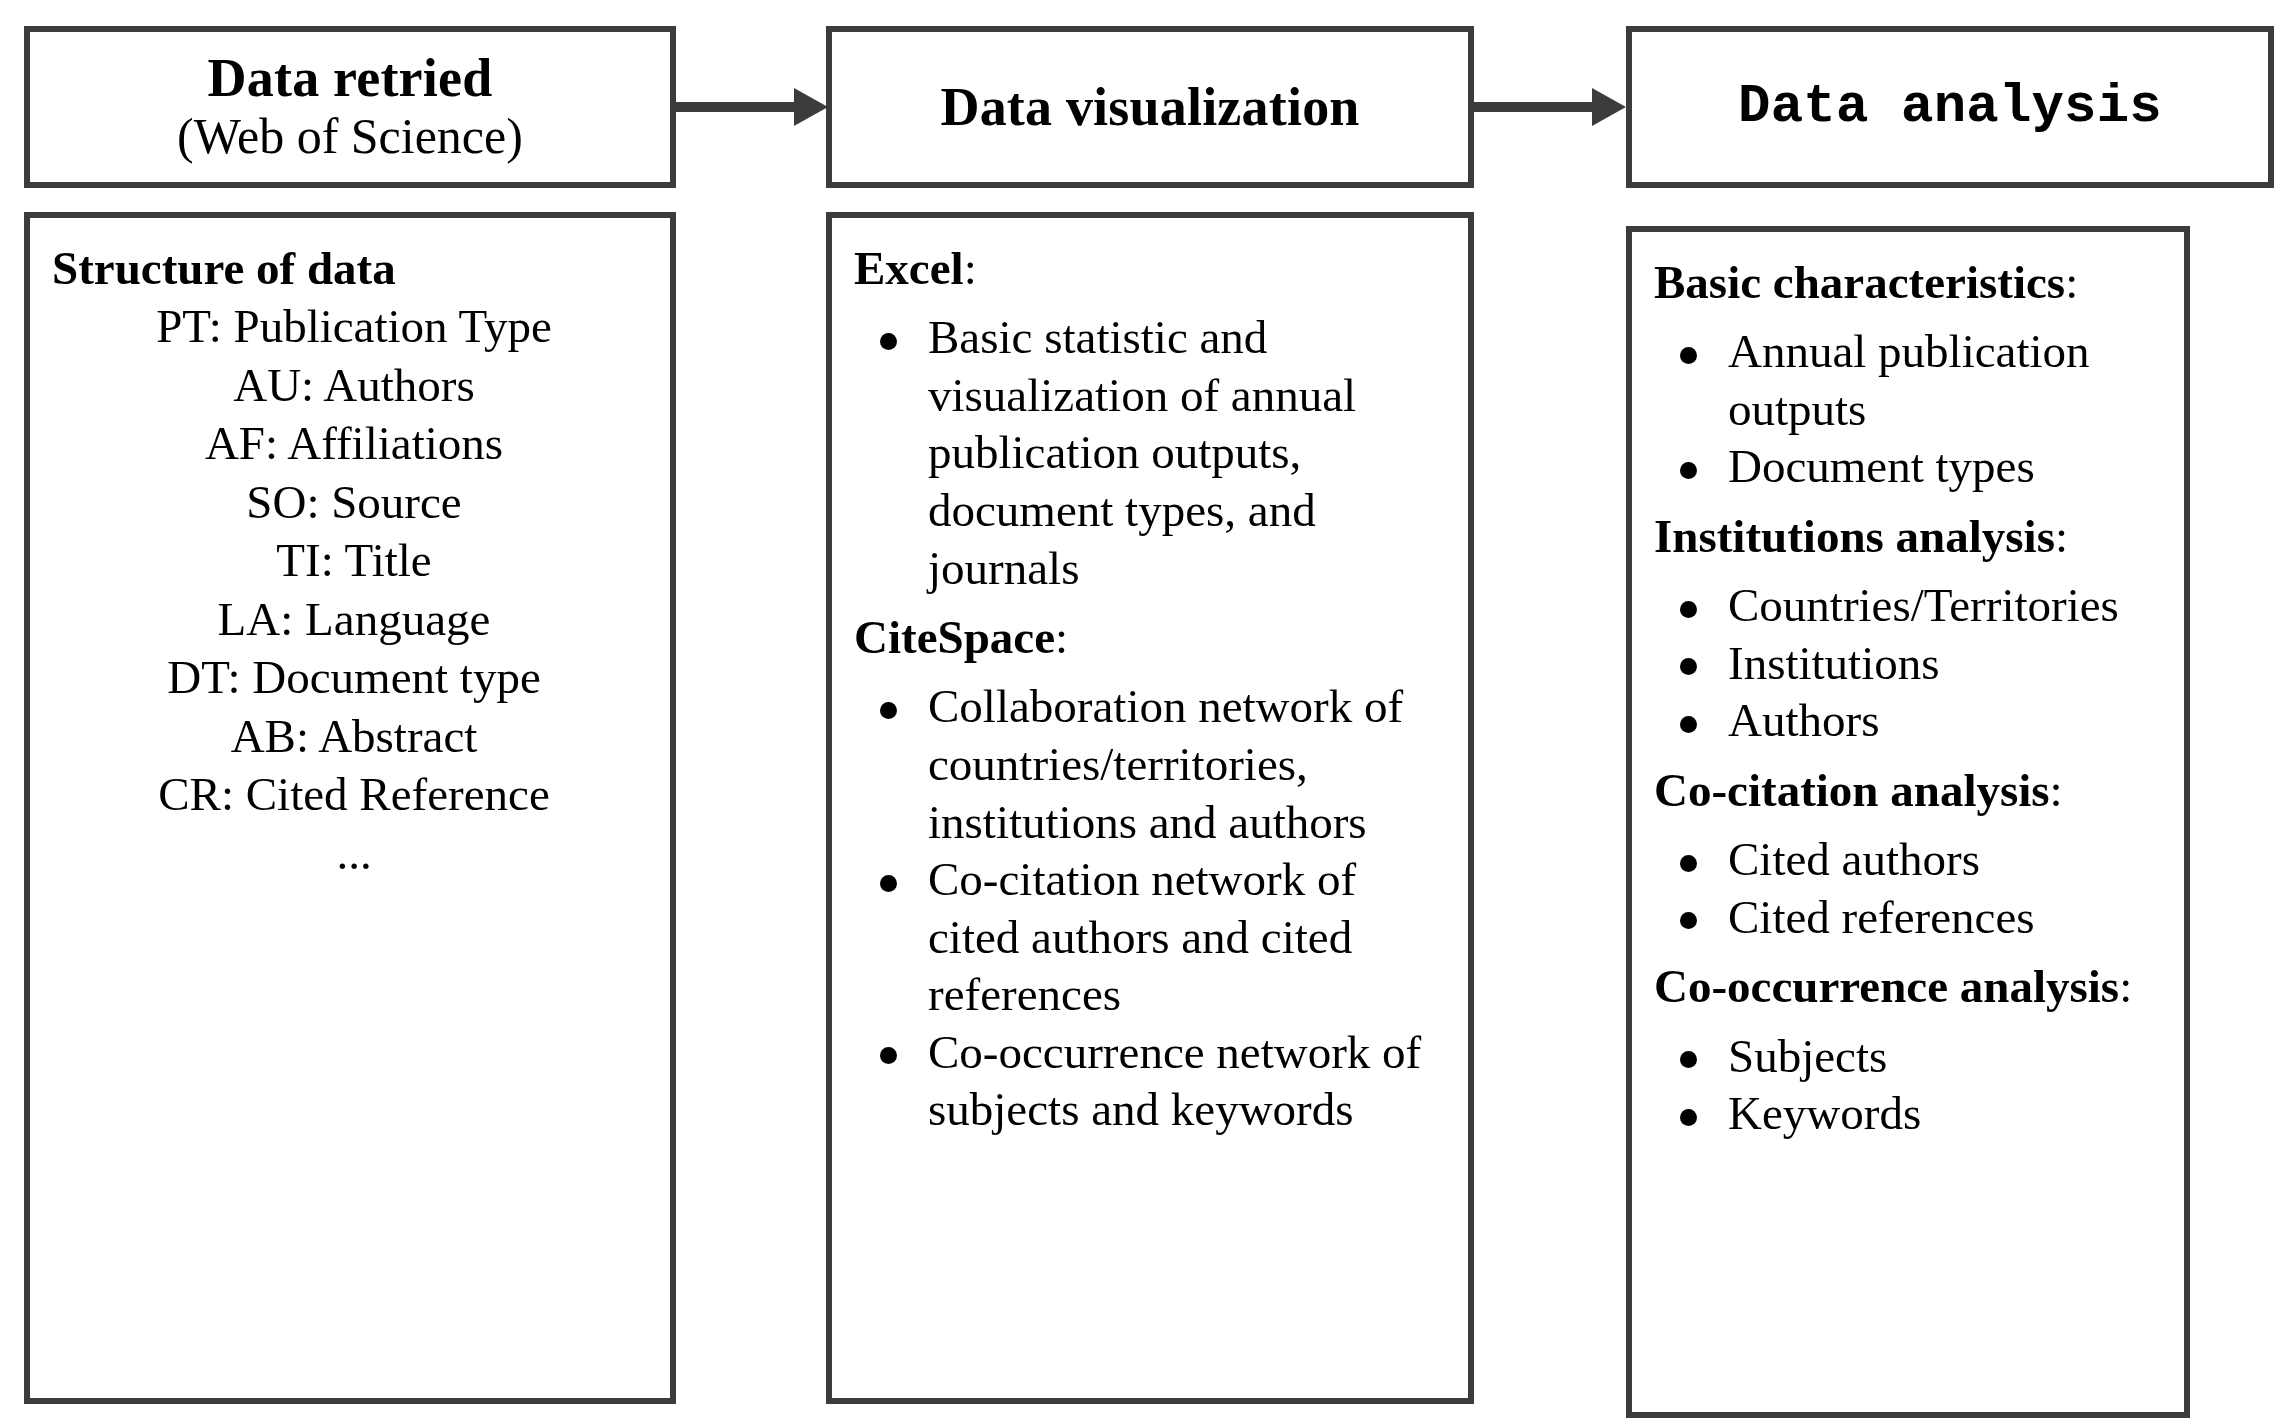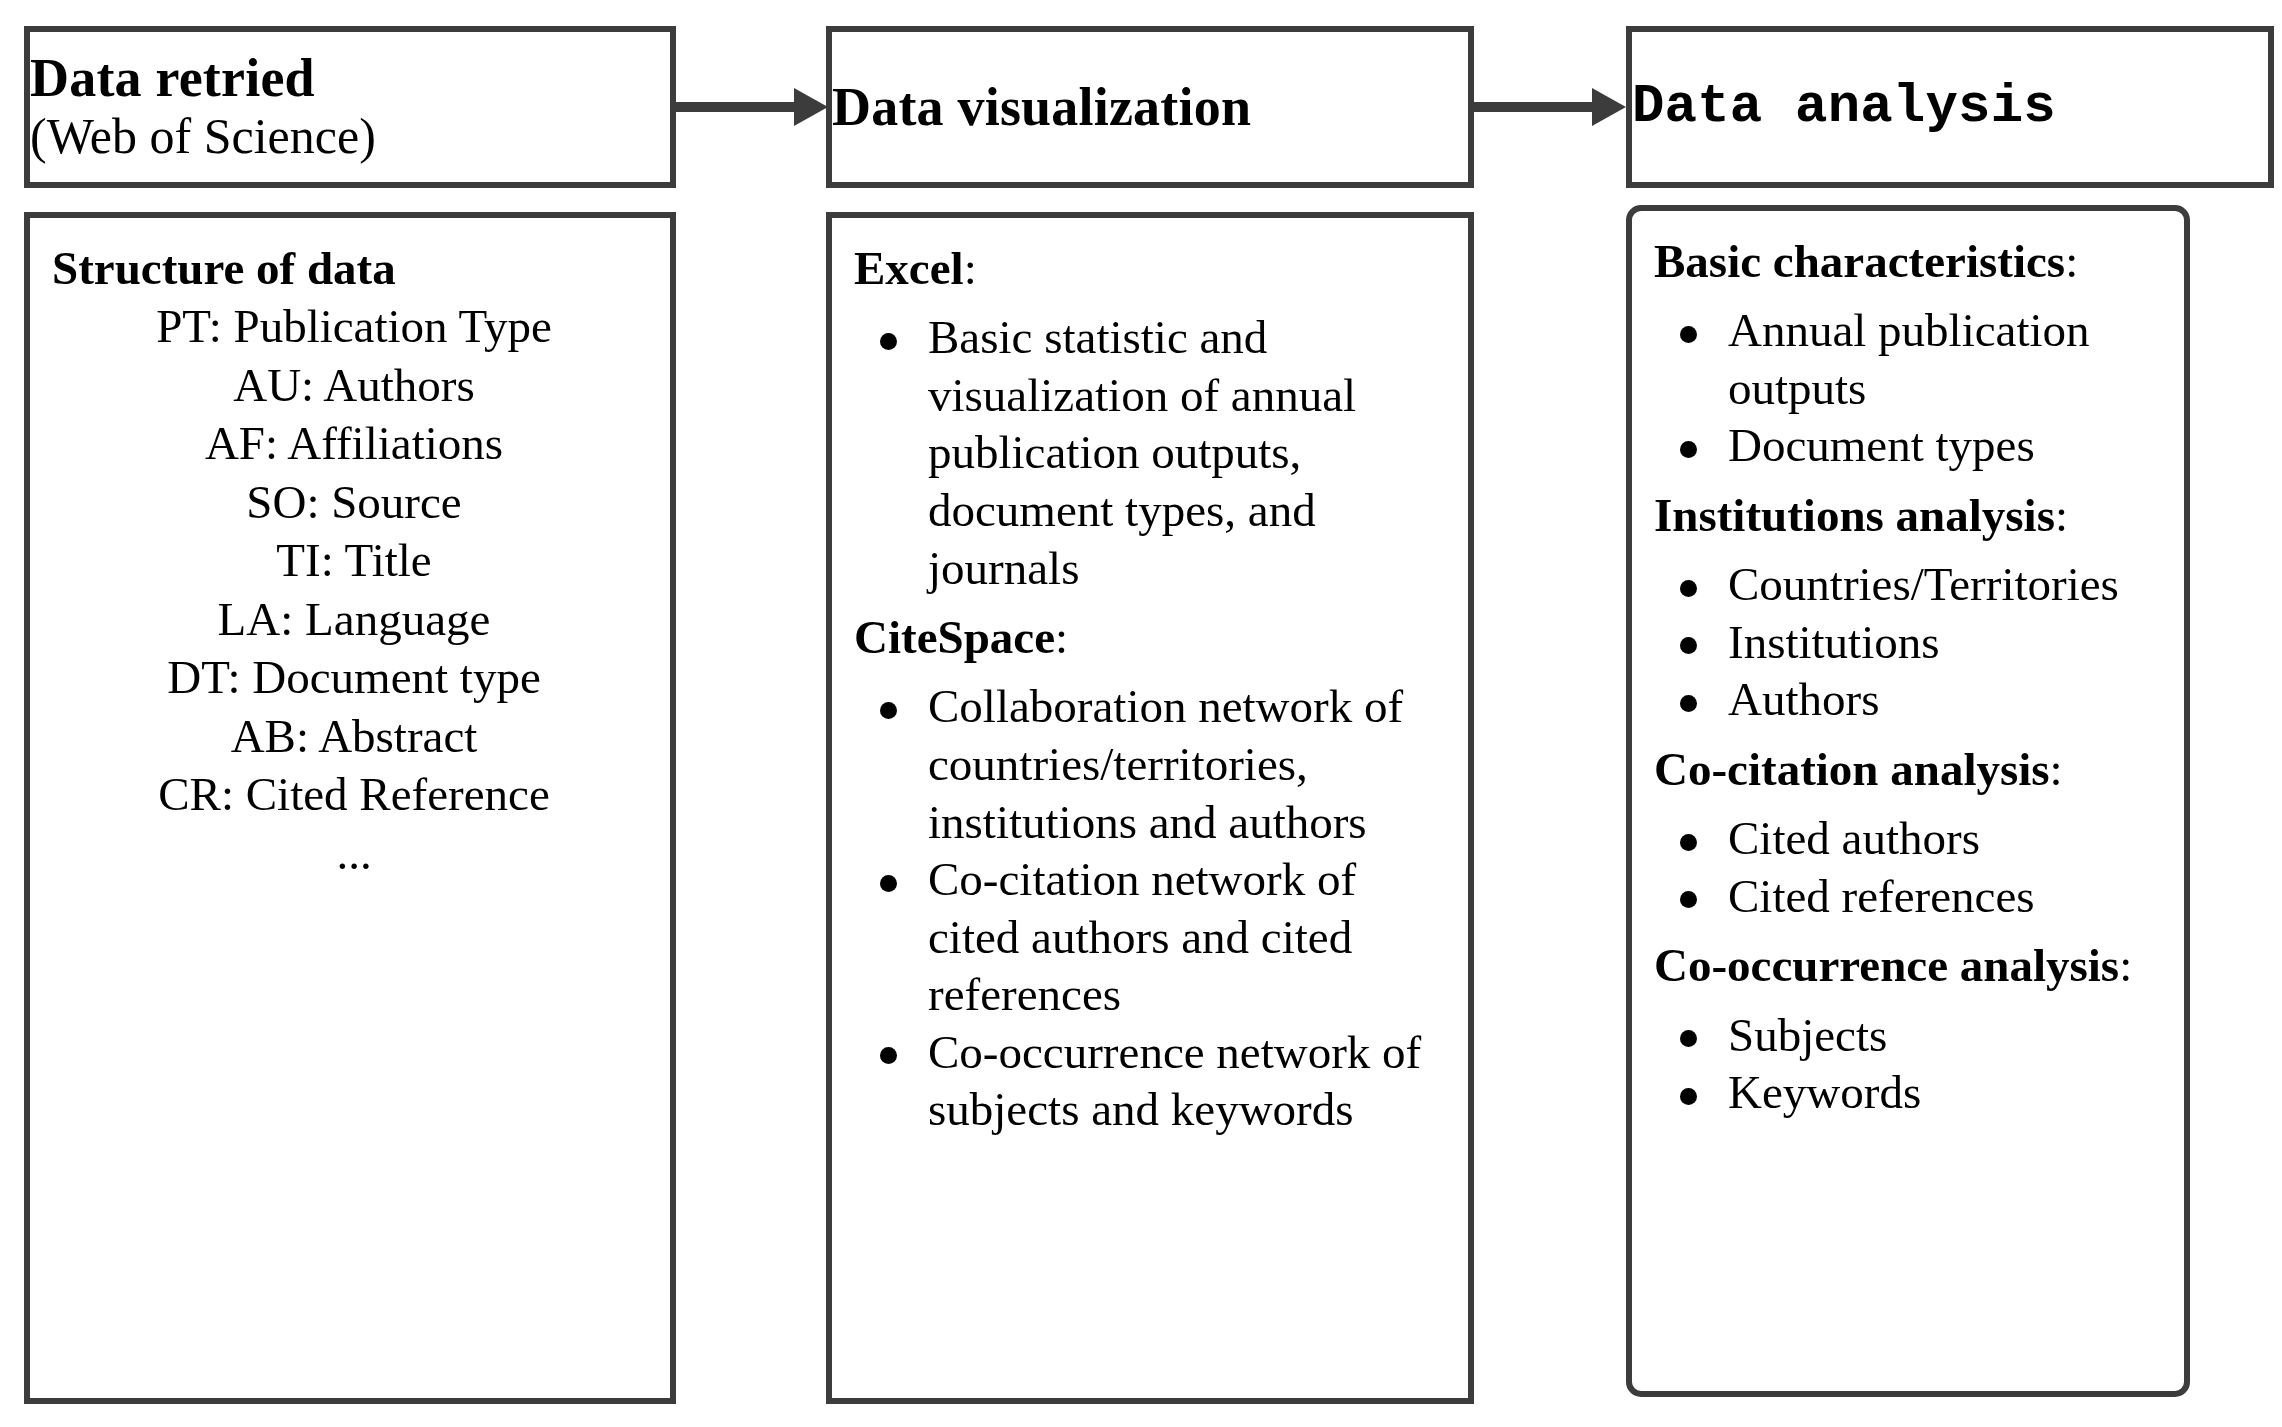--- a/index.html
+++ b/index.html
@@ -25,21 +25,21 @@
   .box {
     position: absolute;
     box-sizing: border-box;
     border: 6px solid #3c3c3c;
     background: #ffffff;
   }
 
   .top-box {
     display: flex;
     flex-direction: column;
-    align-items: flex-start;
+    align-items: center;
     justify-content: center;
   }
 
   .top-title {
     font-weight: bold;
     font-size: 54px;
     line-height: 1.12;
     letter-spacing: 0.2px;
     white-space: nowrap;
   }
@@ -50,21 +50,21 @@
     white-space: nowrap;
   }
 
   
   #col-left-top   { left: 24px;   top: 26px; width: 652px;  height: 162px; }
   #col-mid-top    { left: 826px;  top: 26px; width: 648px;  height: 162px; }
   #col-right-top  { left: 1626px; top: 26px; width: 648px;  height: 162px; font-family: Liberation Mono, monospace; }
 
   #col-left-body  { left: 24px;   top: 212px; width: 652px; height: 1192px; }
   #col-mid-body   { left: 826px;  top: 212px; width: 648px; height: 1192px; }
-  #col-right-body { left: 1626px; top: 205px; width: 564px; height: 1192px; border-radius: 15px; }
+  #col-right-body { left: 1626px; top: 226px; width: 564px; height: 1192px; }
 
   
   .arrow {
     position: absolute;
     height: 0;
   }
   .arrow .shaft {
     position: absolute;
     left: 0;
     top: -5px;

